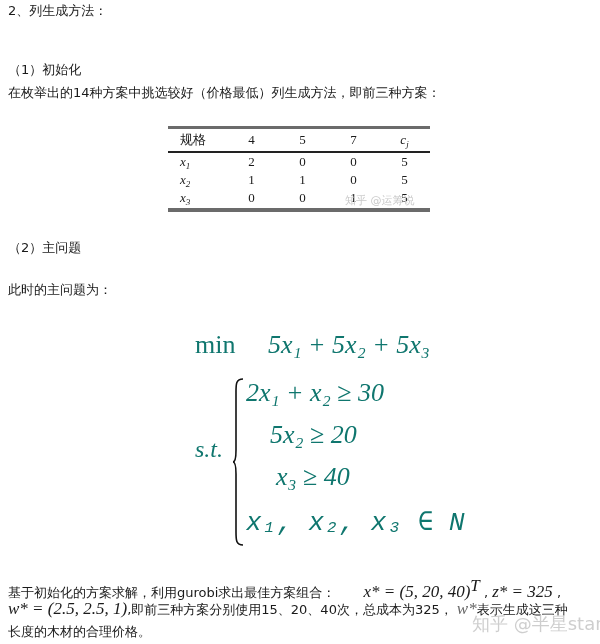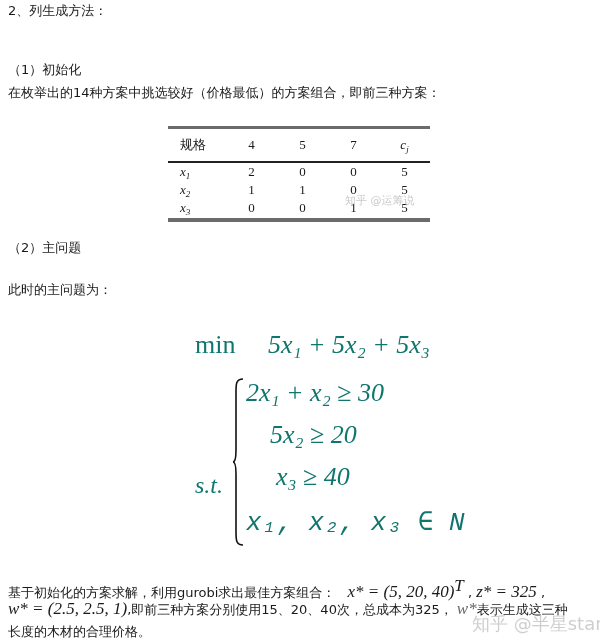--- a/index.html
+++ b/index.html
@@ -6,41 +6,41 @@
   body { width:600px; height:644px; position:relative; overflow:hidden;
          font-family:"DejaVu Sans", "Liberation Sans", sans-serif; color:#1a1a1a; }
   .line { position:absolute; left:8px; font-size:13px; line-height:18px; white-space:nowrap; }
   .it { font-style:italic; }
   
   .tbl { position:absolute; left:168px; top:126px; width:262px; }
   .tbl .rule-top { height:3px; background:#6b6b6b; }
   .tbl .rule-mid { height:2px; background:#222; }
   .tbl .rule-bot { height:4px; background:#6b6b6b; margin-top:1px; }
   .tbl .row { display:flex; height:18px; align-items:center; font-family:"Liberation Serif","DejaVu Serif",serif; font-size:13px; }
-  .tbl .row.hdr { height:32px; }
+  .tbl .row.hdr { height:22px; }
   .tbl .c0 { width:58px; padding-left:12px; box-sizing:border-box; }
   .tbl .c { width:51px; text-align:center; }
   .tbl .hdr .c0 { font-family:"DejaVu Sans",sans-serif; font-size:13px; }
   sub { font-size:9px; vertical-align:-3px; }
   sup { font-size:9px; vertical-align:6px; }
   .wm { position:absolute; color:#c9c9c9; font-size:11px; white-space:nowrap;text-align:center; }
   .wm2 { position:absolute; color:rgba(190,190,190,0.75); font-size:18px; white-space:nowrap; }
   
   .math { position:absolute; font-family:"Liberation Serif","DejaVu Serif",serif; font-size:26px; white-space:nowrap; color:#0f766e; }
   .brace { position:absolute; left:232px; top:378px; width:12px; height:168px; }
   .mth { font-family:"Liberation Serif","DejaVu Serif",serif; font-style:italic; font-size:17px; }
 </style>
 </head>
 <body>
 
 <div class="line" style="top:2px;">2、列生成方法：</div>
 
 <div class="line" style="top:41px;margin-top:20px;">（1）初始化</div>
 
-<div class="line" style="top:84px;">在枚举出的14种方案中挑选较好（价格最低）的方案组合，即前三种方案：</div>
+<div class="line" style="top:84px;">在枚举出的14种方案中挑选较好（价格最低）列生成方法，即前三种方案：</div>
 
 <div class="tbl">
   <div class="rule-top"></div>
   <div class="row hdr">
     <div class="c0">规格</div>
     <div class="c">4</div>
     <div class="c">5</div>
     <div class="c">7</div>
     <div class="c it"><span>c</span><sub>j</sub></div>
   </div>
@@ -69,32 +69,32 @@
   <div class="rule-bot"></div>
 </div>
 <div class="wm" style="left:345px;top:193px;">知乎 @运筹说</div>
 
 <div class="line" style="top:239px;">（2）主问题</div>
 
 <div class="line" style="top:281px;">此时的主问题为：</div>
 
 <div class="math" style="left:195px;top:330px;">min</div>
 <div class="math it" style="left:268px;top:330px;">5x₁ + 5x₂ + 5x₃</div>
-<div class="math it" style="left:195px;top:472px;font-size:24px;">s.t.</div>
+<div class="math it" style="left:195px;top:436px;font-size:24px;">s.t.</div>
 <svg class="brace" viewBox="0 0 12 168" preserveAspectRatio="none">
   <path d="M11 1 C4 1 4 6 4 14 L4 72 C4 80 3 84 1 84 C3 84 4 88 4 96 L4 154 C4 162 4 167 11 167" fill="none" stroke="#111" stroke-width="1.6"></path>
 </svg>
 <div class="math it" style="left:246px;top:378px;">2x₁ + x₂ ≥ 30</div>
 <div class="math it" style="left:270px;top:420px;text-align:right;">5x₂ ≥ 20</div>
 <div class="math it" style="left:276px;top:462px;">x₃ ≥ 40</div>
 <div class="math it" style="left:246px;top:506px;font-family:Liberation Mono, monospace;">x₁, x₂, x₃ ∈ N</div>
 
 <div class="line" style="top:577px;">
   <span>基于初始化的方案求解，利用gurobi求出最佳方案组合：</span>
-  <span class="mth" style="margin-left:8px;">x* = (5, 20, 40)</span><sup class="mth">T</sup>
+  <span class="mth" style="margin-left:24px;">x* = (5, 20, 40)</span><sup class="mth">T</sup>
   <span>,</span>
   <span class="mth">z* = 325</span>
   <span>,</span>
 </div>
 <div class="line" style="top:600px;">
   <span class="mth">w* = (2.5, 2.5, 1)</span><span>,即前三种方案分别使用15、20、40次，总成本为325，</span>
   <span class="mth" style="color:#666;">w*</span><span>表示生成这三种</span>
 </div>
 <div class="line" style="top:623px;">长度的木材的合理价格。</div>
 

